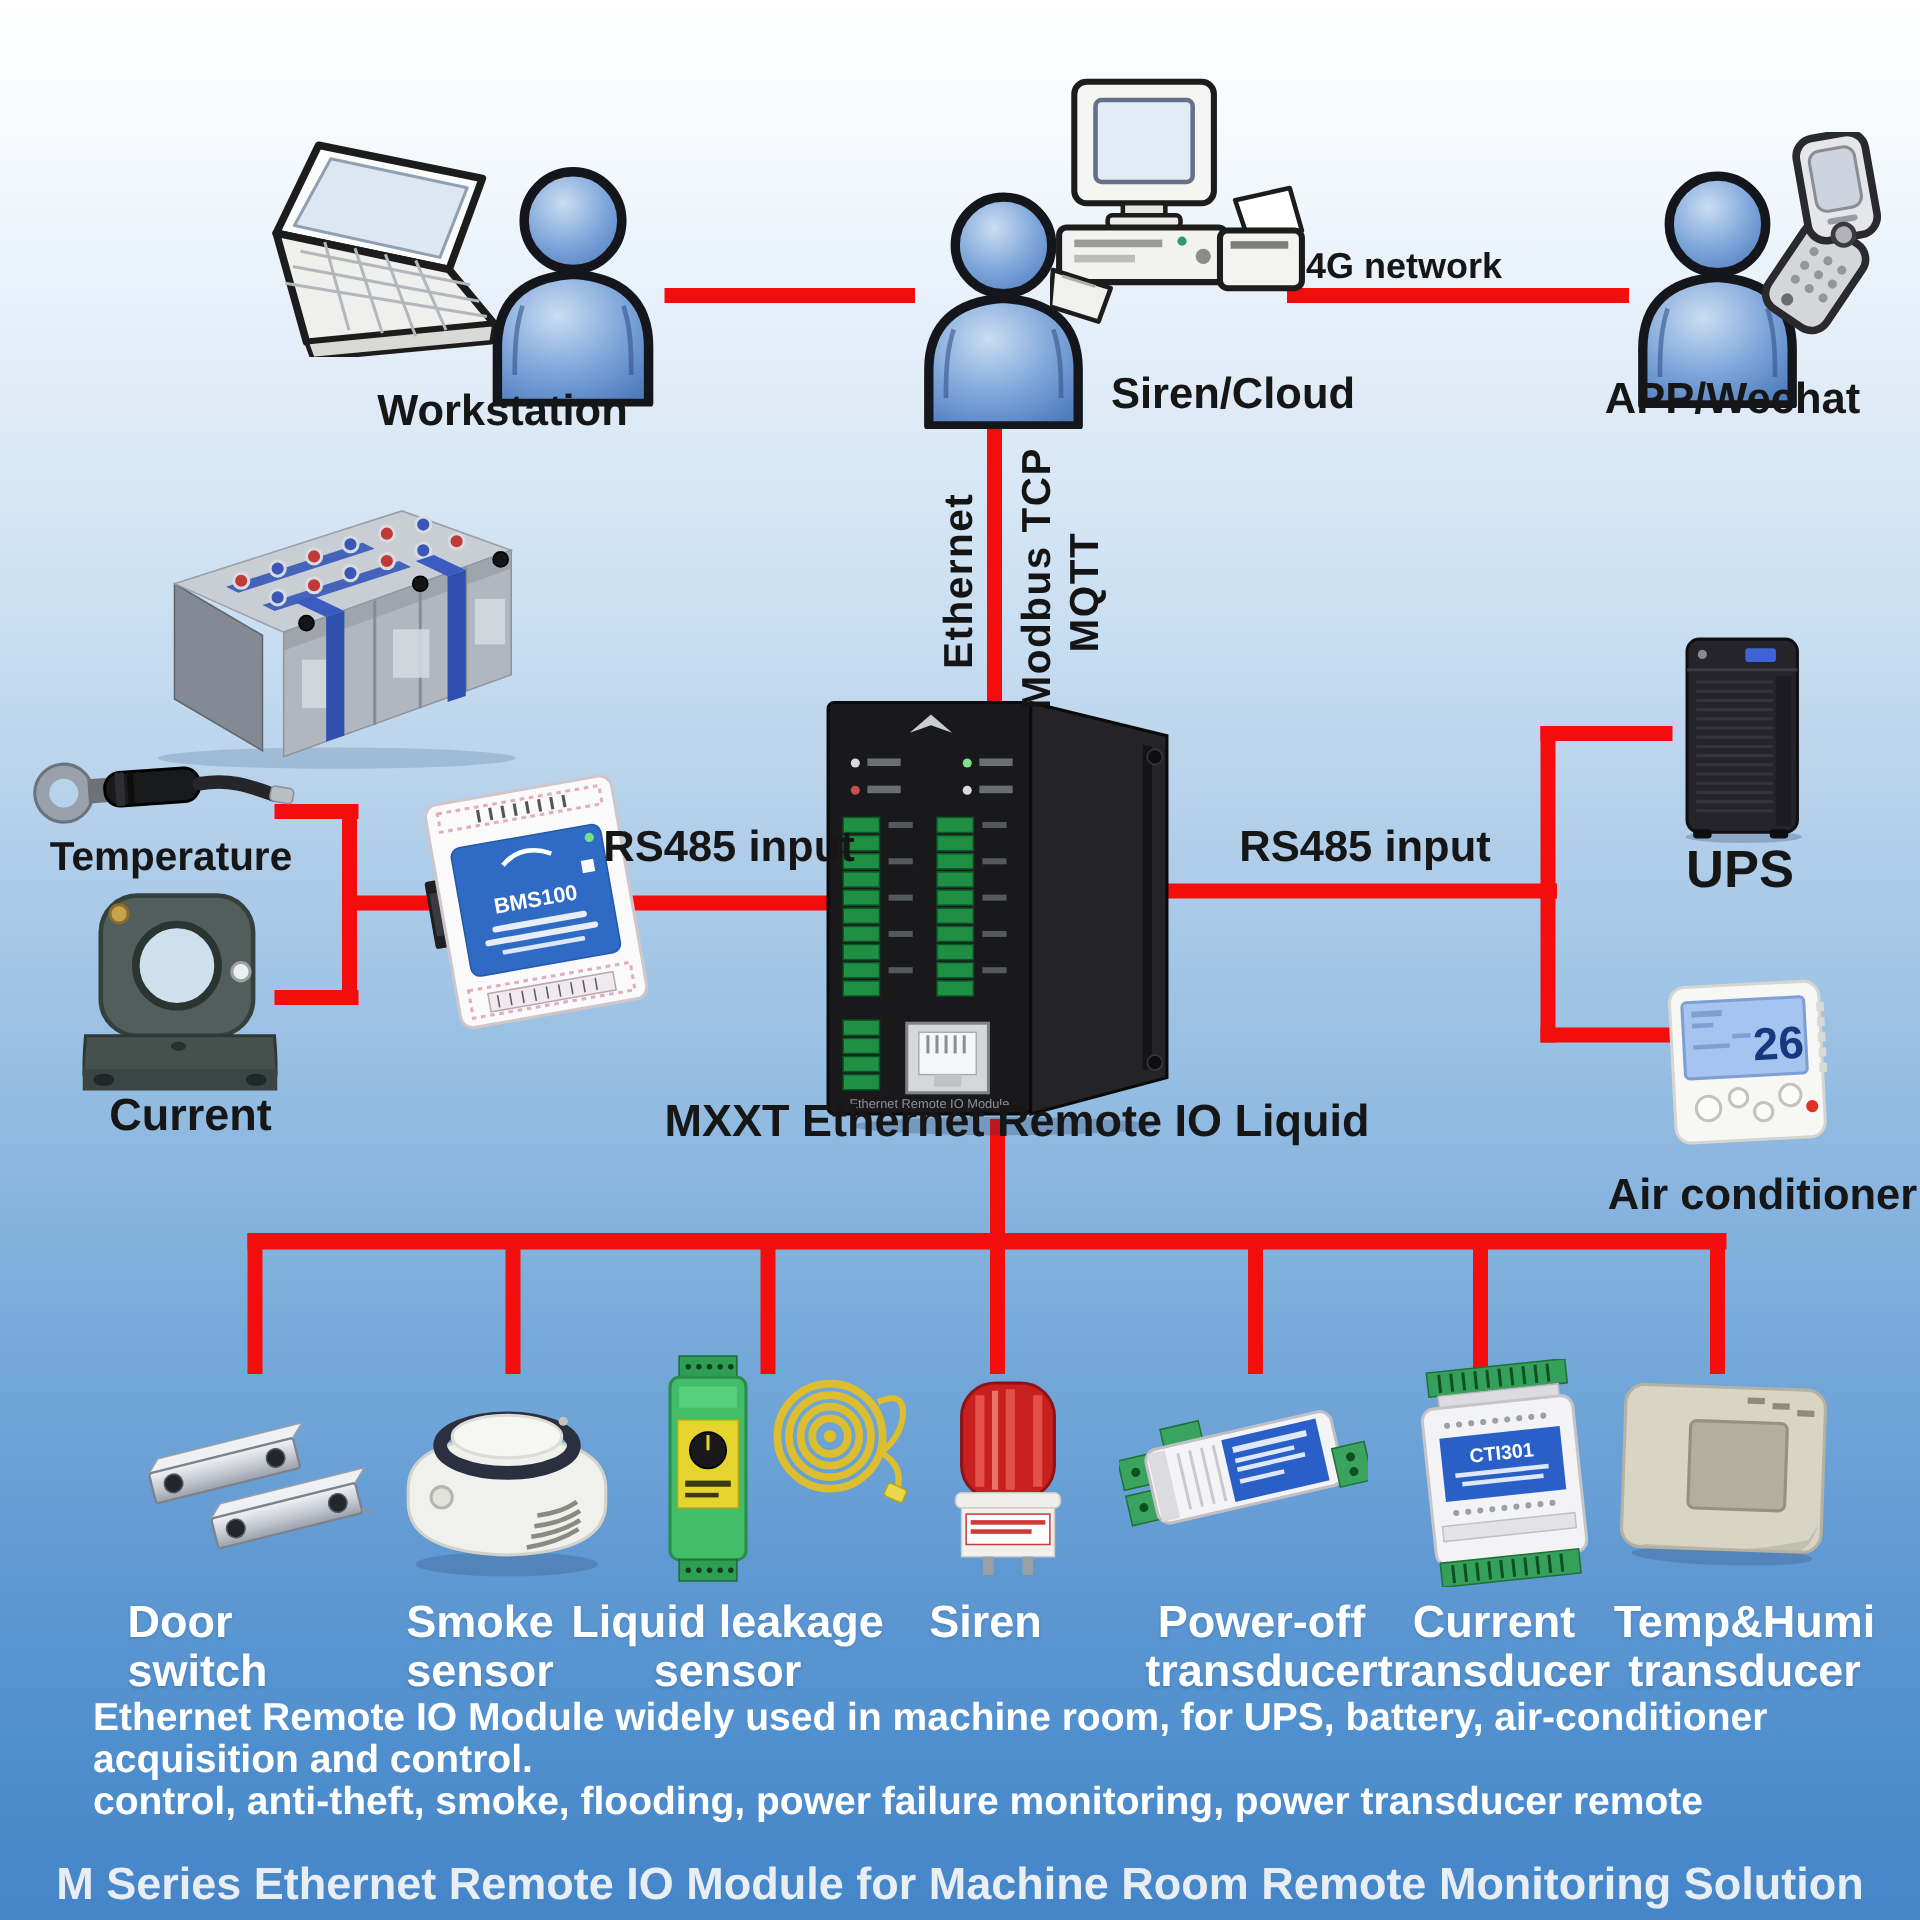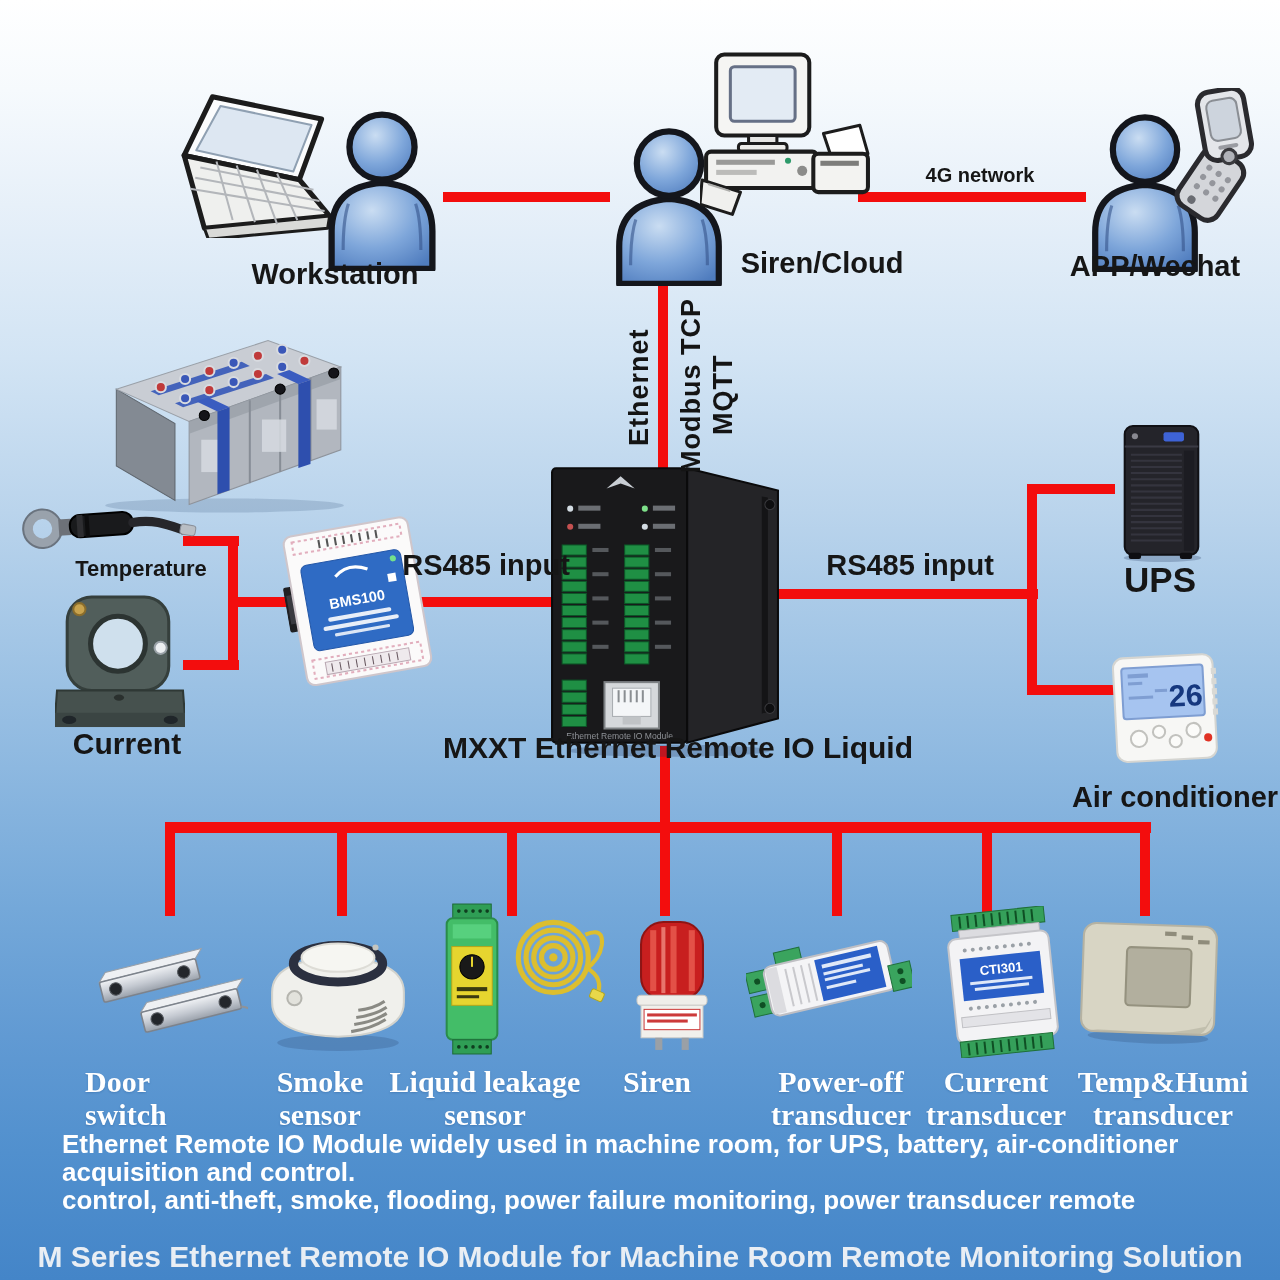--- a/index.html
+++ b/index.html
@@ -2,21 +2,21 @@
 <html><head>
 <meta charset="utf-8">
 <style>
   html,body{margin:0;padding:0;}
   body{font-family:"Liberation Sans",sans-serif;}
   #canvas{position:relative;width:1280px;height:1280px;overflow:hidden;
     background:linear-gradient(180deg,#ffffff 0%,#f6fafd 7%,#e7f0f9 16%,#d2e4f4 28%,#bad4ec 40%,#a3c6e6 50%,#8db8e0 60%,#74a8d9 71%,#619ad3 81%,#5190ce 90%,#4485c8 100%);}
   .rl{position:absolute;background:#f30d0d;z-index:2;}
   .lbl{position:absolute;font-weight:700;color:#161616;white-space:nowrap;z-index:6;transform:translateX(-50%);font-size:29px;}
   .vlbl{position:absolute;writing-mode:vertical-rl;transform:rotate(180deg);font-weight:700;color:#141414;z-index:6;font-size:27px;letter-spacing:1px;}
-  .wlbl{position:absolute;font-weight:700;color:#ffffff;font-size:30px;line-height:1.09;text-align:center;transform:translateX(-50%);z-index:6;text-shadow:0 1px 2px rgba(10,60,120,.25);white-space:nowrap;font-family:Liberation Serif, serif;}
+  .wlbl{position:absolute;font-weight:700;color:#ffffff;font-size:30px;line-height:1.09;text-align:center;transform:translateX(-50%);z-index:6;text-shadow:0 1px 2px rgba(10,60,120,.25);white-space:nowrap;}
   .wlbl.left{transform:none;text-align:left;}
   .icon{position:absolute;z-index:3;}
   .icon svg{display:block;width:100%;height:100%;}
   .para{position:absolute;color:#ffffff;font-weight:700;font-size:26px;line-height:28px;z-index:6;white-space:nowrap;}
   .footer{position:absolute;left:0;width:1280px;text-align:center;color:#e9eef4;font-weight:700;font-size:30px;z-index:6;}
 </style>
 </head>
 <body>
 
 <div id="canvas">
@@ -592,27 +592,27 @@
         <rect x="88" y="18" width="11" height="4" fill="#8f8c7b"></rect>
         <rect x="104" y="21" width="11" height="4" fill="#8f8c7b"></rect>
         <rect x="120" y="25" width="11" height="4" fill="#8f8c7b"></rect>
       </g>
     </svg>
   </div>
 
   <div class="lbl" style="left:335px;top:258px">Workstation</div>
   <div class="lbl" style="left:822px;top:247px">Siren/Cloud</div>
   <div class="lbl" style="left:1155px;top:250px">APP/Wechat</div>
-  <div class="lbl" style="left:980px;top:164px;font-size:20px">4G network</div>
+  <div class="lbl" style="left:936px;top:164px;font-size:24px">4G network</div>
 
   <div class="vlbl" style="left:624px;top:306px;height:140px">Ethernet</div>
   <div class="vlbl" style="left:676px;top:288px;height:185px">Modbus TCP</div>
   <div class="vlbl" style="left:708px;top:330px;height:105px">MQTT</div>
 
-  <div class="lbl" style="left:141px;top:556px;font-size:22px">Temperature</div>
+  <div class="lbl" style="left:114px;top:556px;font-size:27px">Temperature</div>
   <div class="lbl" style="left:127px;top:727px;font-size:30px">Current</div>
   <div class="lbl" style="left:486px;top:549px">RS485 input</div>
   <div class="lbl" style="left:910px;top:549px">RS485 input</div>
   <div class="lbl" style="left:678px;top:731px;font-size:30px">MXXT Ethernet Remote IO Liquid</div>
   <div class="lbl" style="left:1160px;top:560px;font-size:35px">UPS</div>
   <div class="lbl" style="left:1175px;top:781px">Air conditioner</div>
 
   <div class="wlbl left" style="left:85px;top:1066px">
     <span style="display:block">Door</span>
     <span style="display:block">switch</span>

